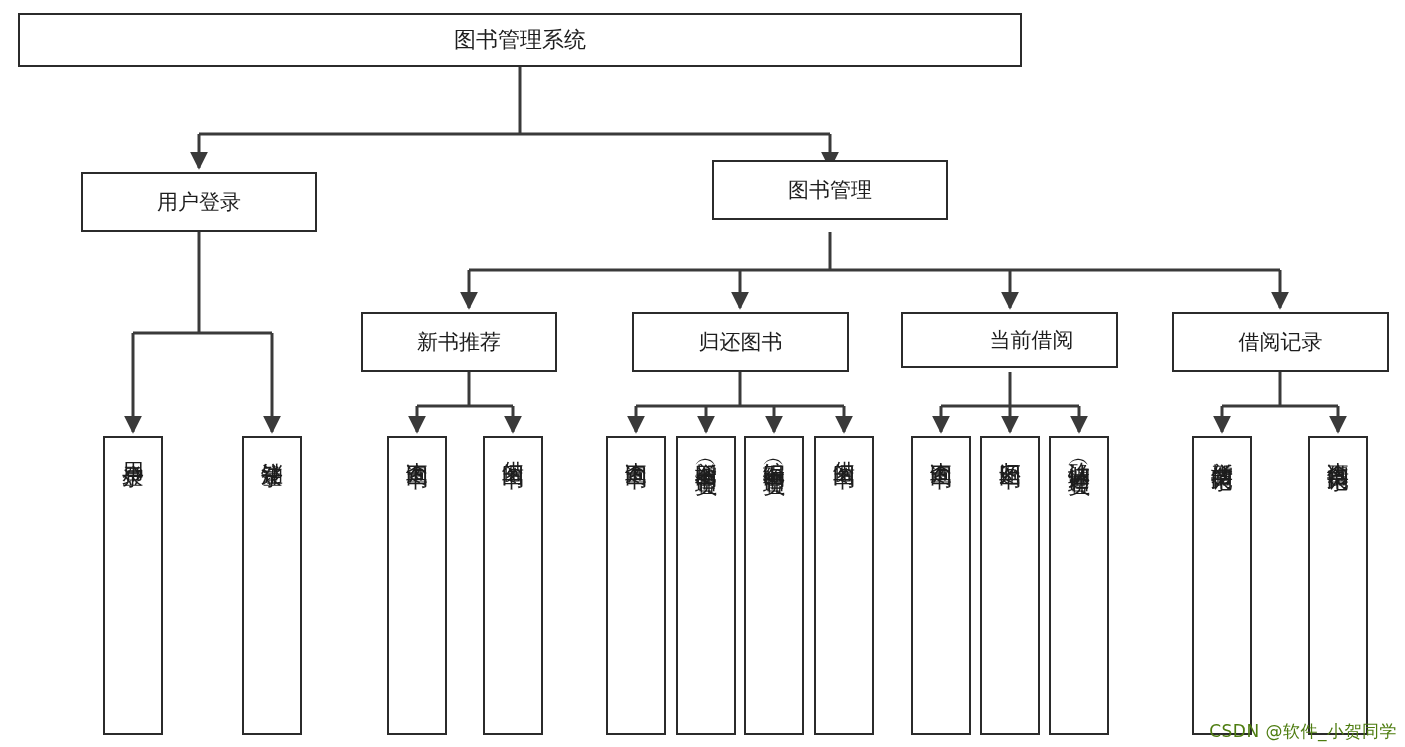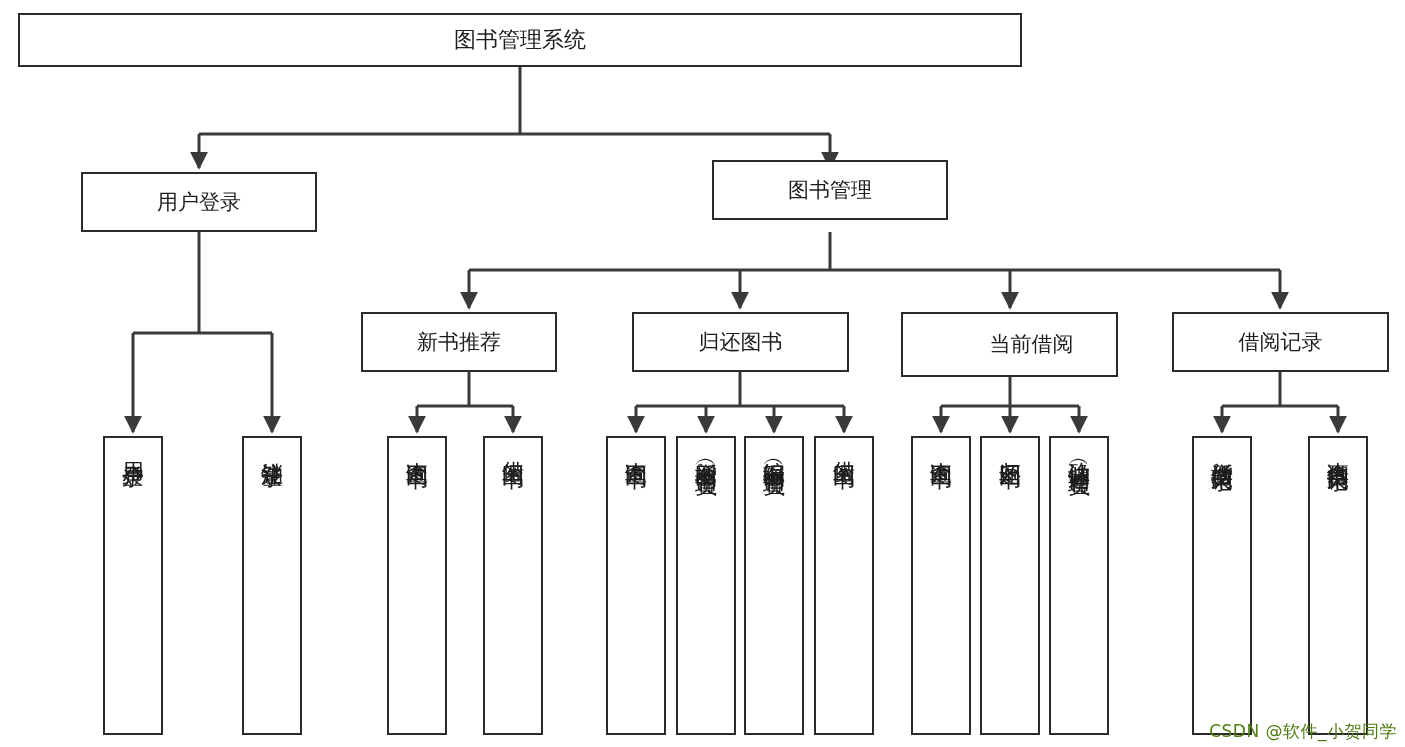--- a/index.html
+++ b/index.html
@@ -136,21 +136,21 @@
   <div class="node horizontal" style="left:712px; top:160px; width:236px; height:60px;">
     <span class="node-label">图书管理</span>
   </div>
 
   <div class="node horizontal" style="left:361px; top:312px; width:196px; height:60px;">
     <span class="node-label">新书推荐</span>
   </div>
   <div class="node horizontal" style="left:632px; top:312px; width:217px; height:60px;">
     <span class="node-label">归还图书</span>
   </div>
-  <div class="node horizontal" style="left:901px; top:312px; width:217px; height:65px;padding-left:44px;">
+  <div class="node horizontal" style="left:901px; top:312px; width:217px; height:56px;padding-left:44px;">
     <span class="node-label">当前借阅</span>
   </div>
   <div class="node horizontal" style="left:1172px; top:312px; width:217px; height:60px;">
     <span class="node-label">借阅记录</span>
   </div>
 
   <div class="node vertical" style="left:103px; top:436px; width:60px; height:299px;">
     <span class="node-label">用户登录</span>
   </div>
   <div class="node vertical" style="left:242px; top:436px; width:60px; height:299px;">

